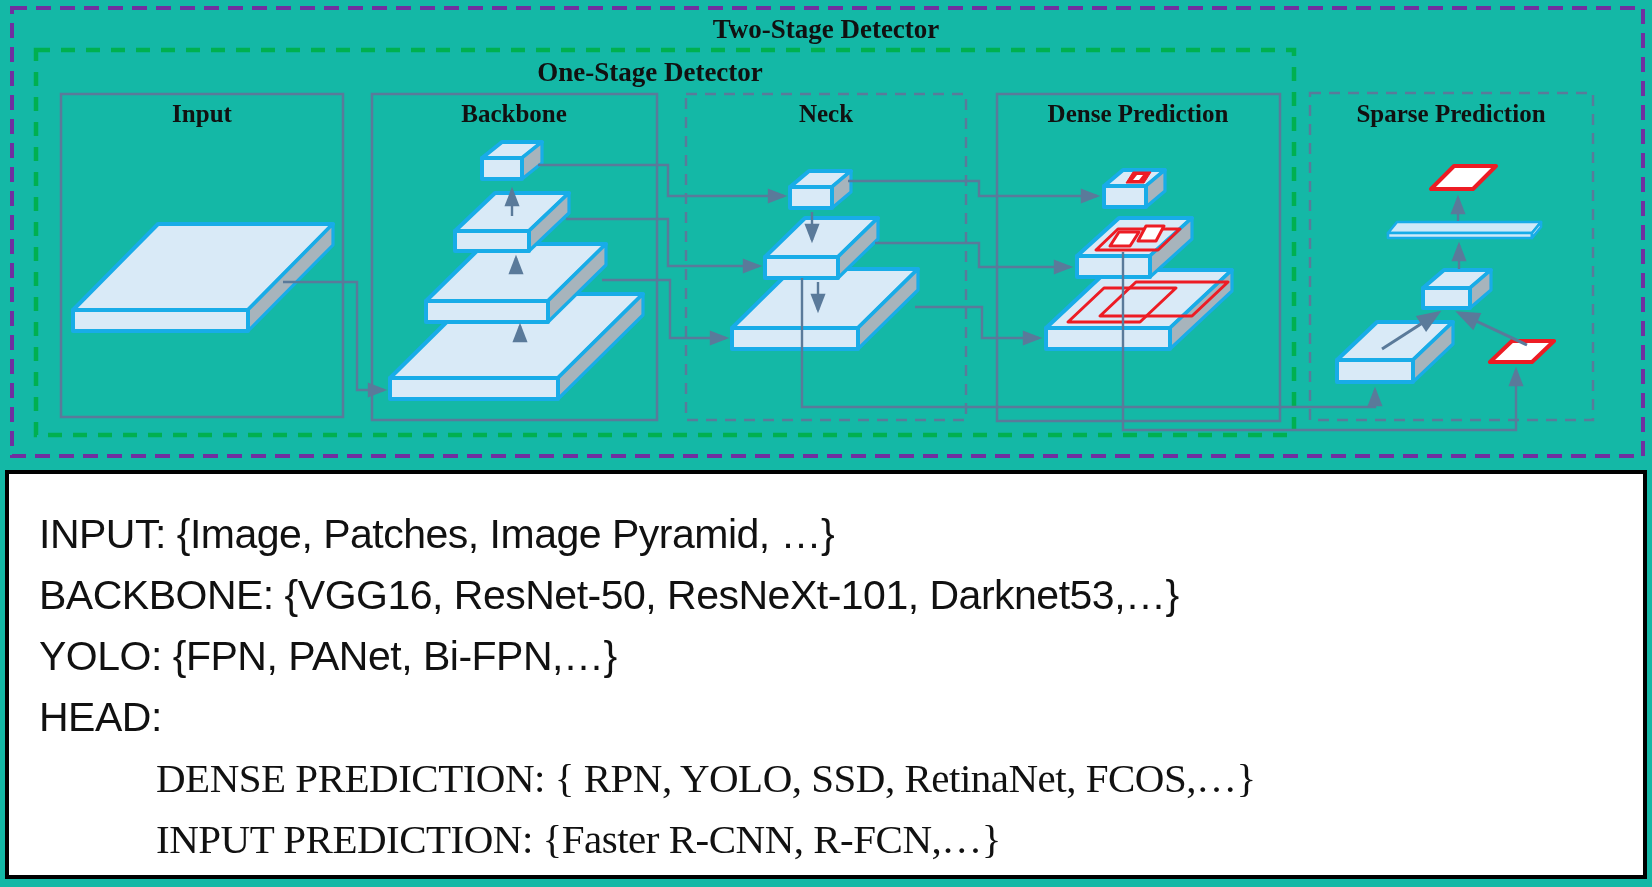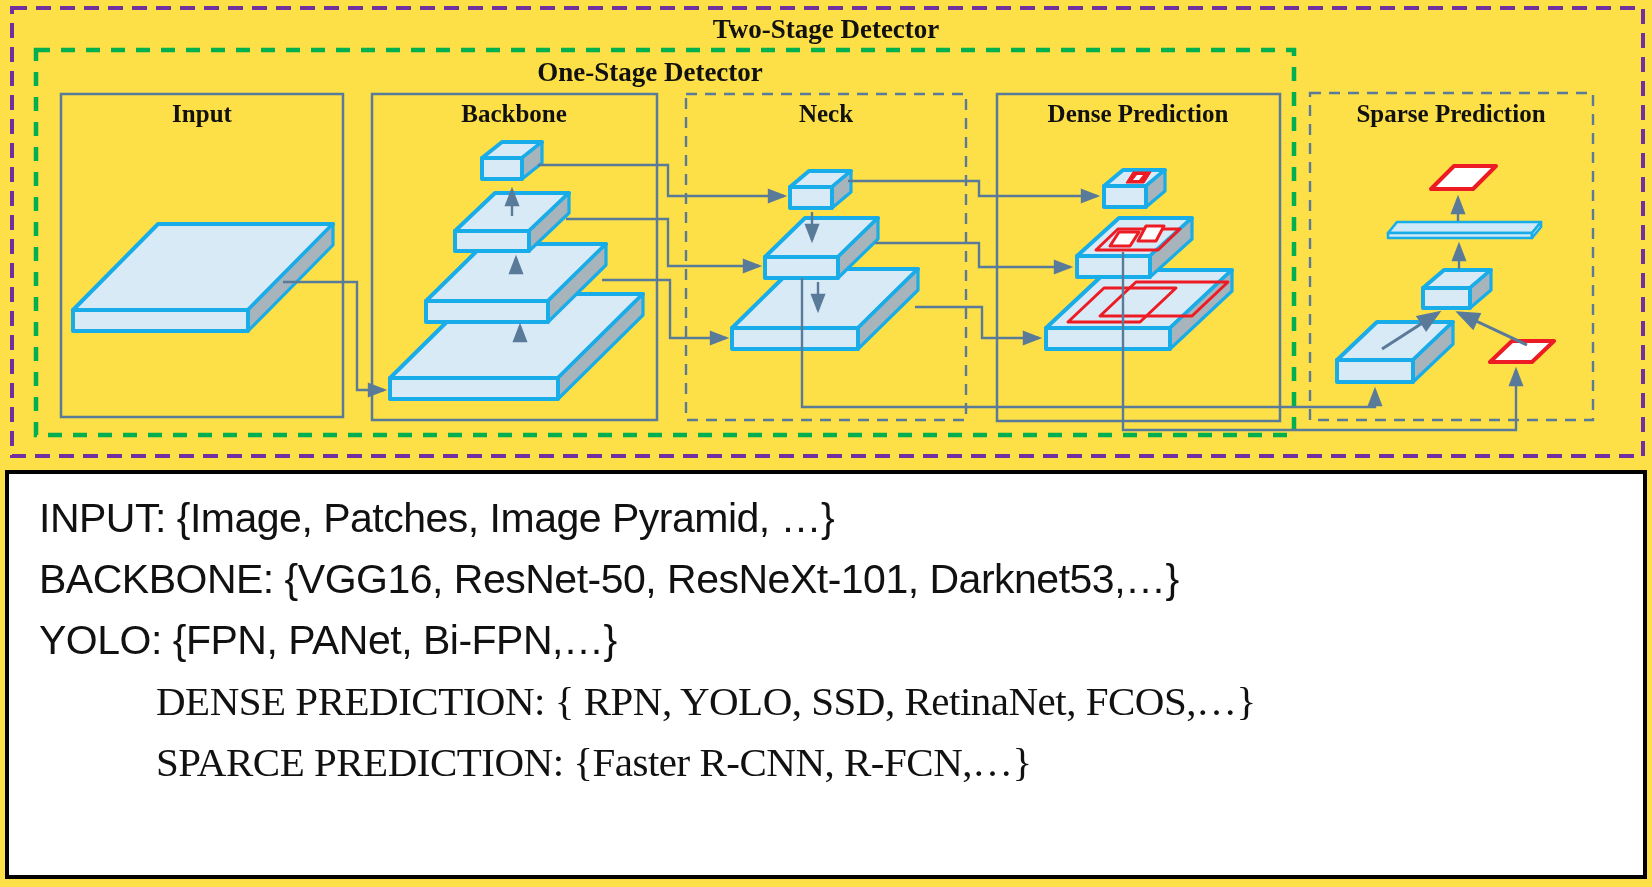--- a/index.html
+++ b/index.html
@@ -7,21 +7,21 @@
     --one-stage-border:#00b050;
     --box-border:#5a7a9a;
     --connector:#5a7a9a;
     --shape-stroke:#18ace8;
     --shape-fill:#d9eaf7;
     --shape-side:#a7b4bc;
     --annotation-red:#ed1c24;
     --legend-text:#111111;
   }
   html,body{margin:0;padding:0;background:#ffffff;}
-  .stage{position:relative;width:1652px;height:887px;background:#fde047;overflow:hidden;
+  .stage{position:relative;width:1652px;height:887px;background:#14b8a6;overflow:hidden;
          font-family:"Liberation Sans",sans-serif;}
   .diagram-svg{position:absolute;left:0;top:0;}
 
   
   .frame-two{fill:none;stroke:var(--two-stage-border);stroke-width:4;stroke-dasharray:15 9;}
   .frame-one{fill:none;stroke:var(--one-stage-border);stroke-width:4.5;stroke-dasharray:14 11;}
   .secbox{fill:none;stroke:var(--box-border);stroke-width:2.5;}
   .secbox.dashed{stroke-dasharray:11 8;stroke-width:2.4;}
 
   
@@ -37,21 +37,21 @@
   .rthick{fill:#ffffff;stroke:var(--annotation-red);stroke-width:4;stroke-linejoin:round;}
   .rfill{fill:var(--annotation-red);stroke:var(--annotation-red);stroke-width:1;}
   .rwhite{fill:#ffffff;stroke:none;}
 
   
   .frame-label{font:bold 27px "Liberation Serif",serif;fill:#111;text-anchor:middle;}
   .sec-label{font:bold 25px "Liberation Serif",serif;fill:#111;text-anchor:middle;}
 
   
   .legend{position:absolute;left:5px;top:470px;width:1642px;height:409px;box-sizing:border-box;
-          border:4px solid #000;background:#fff;padding:14px 20px 0 30px;}
+          border:4px solid #000;background:#fff;padding:30px 20px 0 30px;}
   .lline{font-size:41px;line-height:61px;letter-spacing:-0.5px;color:var(--legend-text);white-space:pre;}
   .lline.indent{padding-left:117px;font-family:Liberation Serif, serif;}
 </style>
 </head>
 <body>
 
 <div class="stage">
 
   <svg class="diagram-svg" width="1652" height="466" viewBox="0 0 1652 466">
     <defs>
@@ -197,17 +197,18 @@
       <path class="conn" style="stroke-width:3" marker-end="url(#ah)" d="M1527,345 L1459,313"></path>
       <path class="conn" marker-end="url(#ah)" d="M1459,269 V245"></path>
       <path class="conn" marker-end="url(#ah)" d="M1458,221 V198"></path>
     </g>
   </svg>
 
   <div class="legend">
     <div class="lline">INPUT: {Image, Patches, Image Pyramid, …}</div>
     <div class="lline">BACKBONE: {VGG16, ResNet-50, ResNeXt-101, Darknet53,…}</div>
     <div class="lline">YOLO: {FPN, PANet, Bi-FPN,…}</div>
+    <div class="lline">HEAD:</div>
     <div class="lline indent">DENSE PREDICTION: { RPN, YOLO, SSD, RetinaNet, FCOS,…}</div>
-    <div class="lline indent">SPARCE PREDICTION: {Faster R-CNN, R-FCN,…}</div>
+    <div class="lline indent">INPUT PREDICTION: {Faster R-CNN, R-FCN,…}</div>
   </div>
 
 </div>
 
 </body></html>

